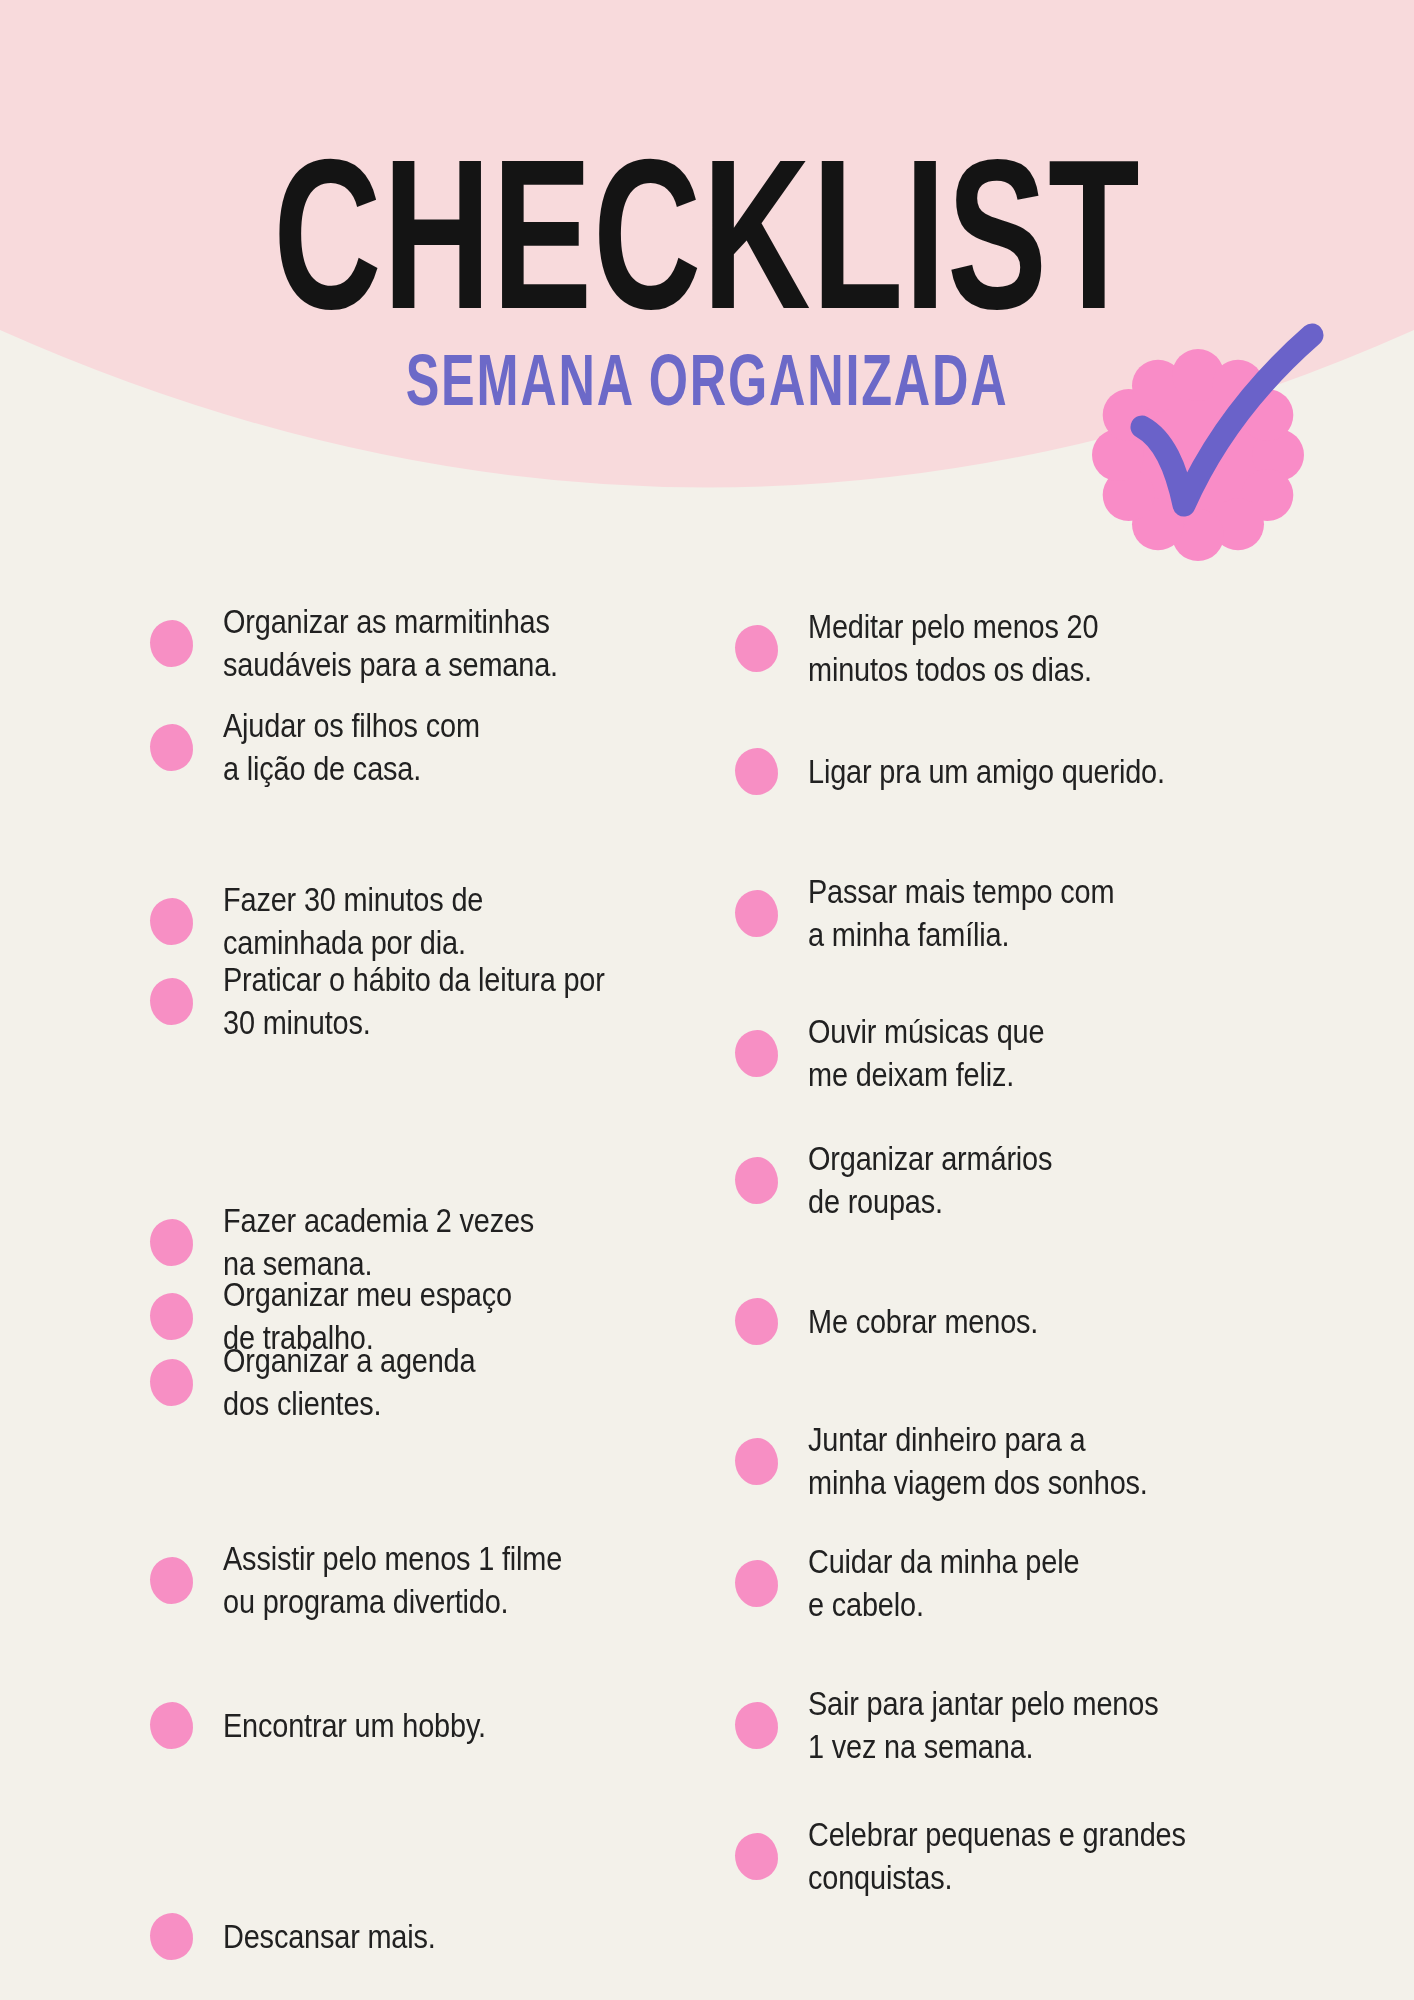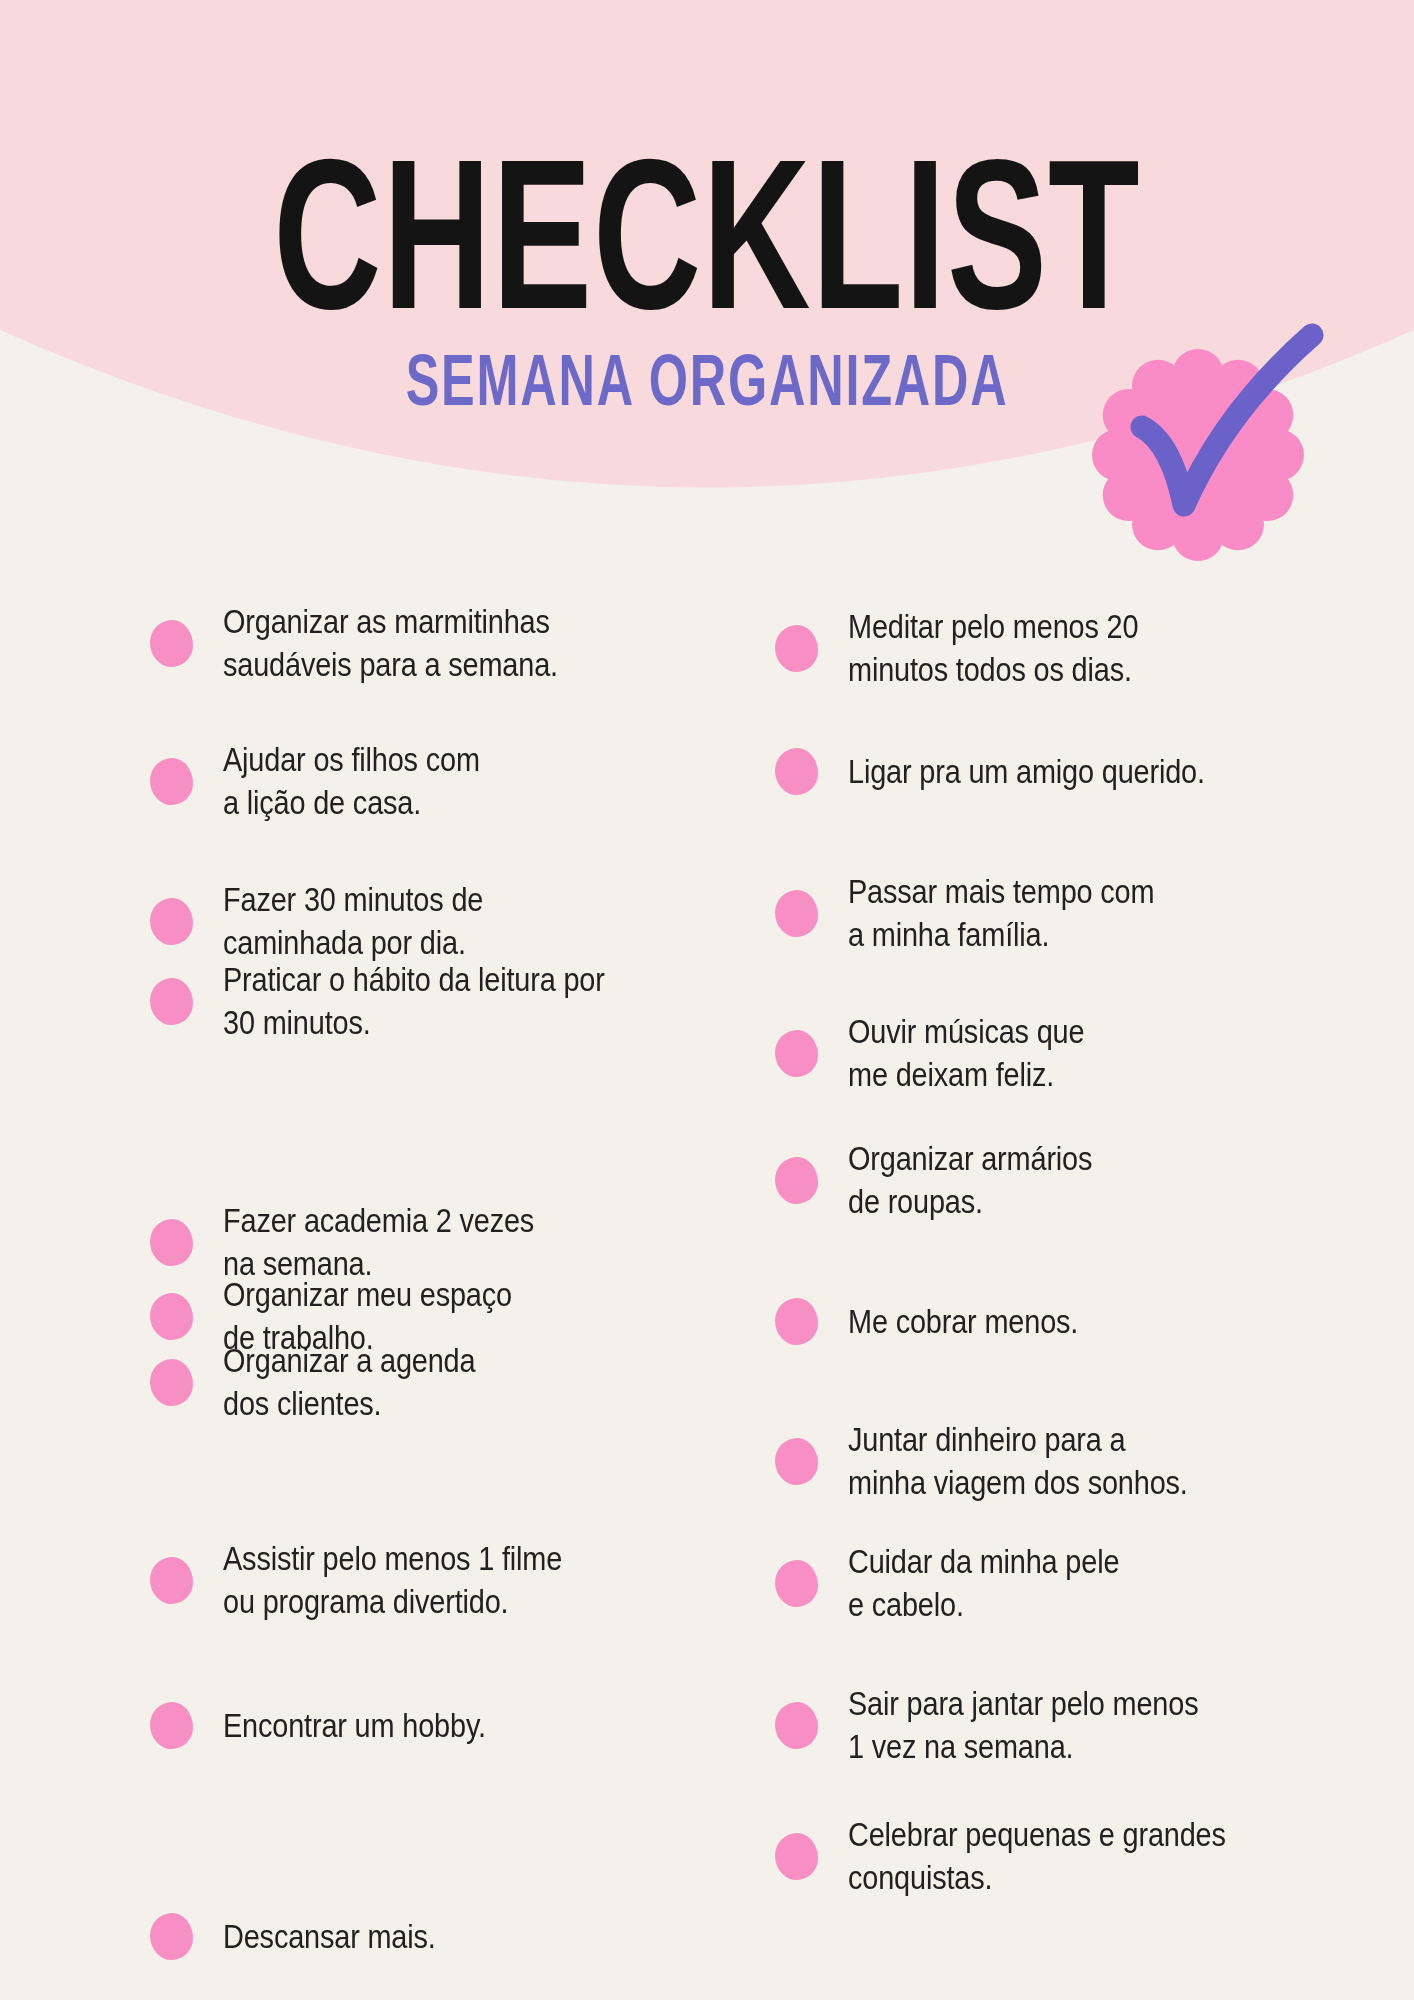--- a/index.html
+++ b/index.html
@@ -22,21 +22,21 @@
     text-align:center;font-weight:700;font-size:56px;line-height:56px;
     color:var(--subtitle-purple,#6C69C8);letter-spacing:2px;
     transform:scale(0.9,1.3);transform-origin:center top;
     white-space:nowrap;
   }
   .badge-svg{position:absolute;left:1078px;top:315px;}
   .item{
     position:absolute;display:flex;align-items:center;
   }
   .col-left .item{left:150px;}
-  .col-right .item{left:775px;}
+  .col-right .item{left:735px;}
   .dot{
     flex:0 0 auto;width:43px;height:47px;margin-right:30px;
     background:var(--dot-pink,#F78FC4);
     border-radius:52% 48% 50% 50% / 48% 54% 46% 52%;
   }
   .item-text{
     white-space:pre-line;
     font-size:34px;line-height:43px;font-weight:400;
     color:var(--text-dark,#212121);letter-spacing:-0.2px;
     transform:scaleX(0.85);transform-origin:left center;
@@ -72,21 +72,21 @@
     </g>
     <path d="M64,112 C86,124 98,152 106,190 C138,118 186,62 234,20" fill="none" stroke="#6A62C9" stroke-width="23" stroke-linecap="round" stroke-linejoin="round"></path>
   </svg>
 
   <div class="col-left">
     <div class="item" style="top:600px">
         <span class="dot"></span>
         <span class="item-text">Organizar as marmitinhas
 saudáveis para a semana.</span>
       </div>
-    <div class="item" style="top:738px">
+    <div class="item" style="top:704px">
         <span class="dot"></span>
         <span class="item-text">Ajudar os filhos com
 a lição de casa.</span>
       </div>
     <div class="item" style="top:878px">
         <span class="dot"></span>
         <span class="item-text">Fazer 30 minutos de
 caminhada por dia.</span>
       </div>
     <div class="item" style="top:958px">

